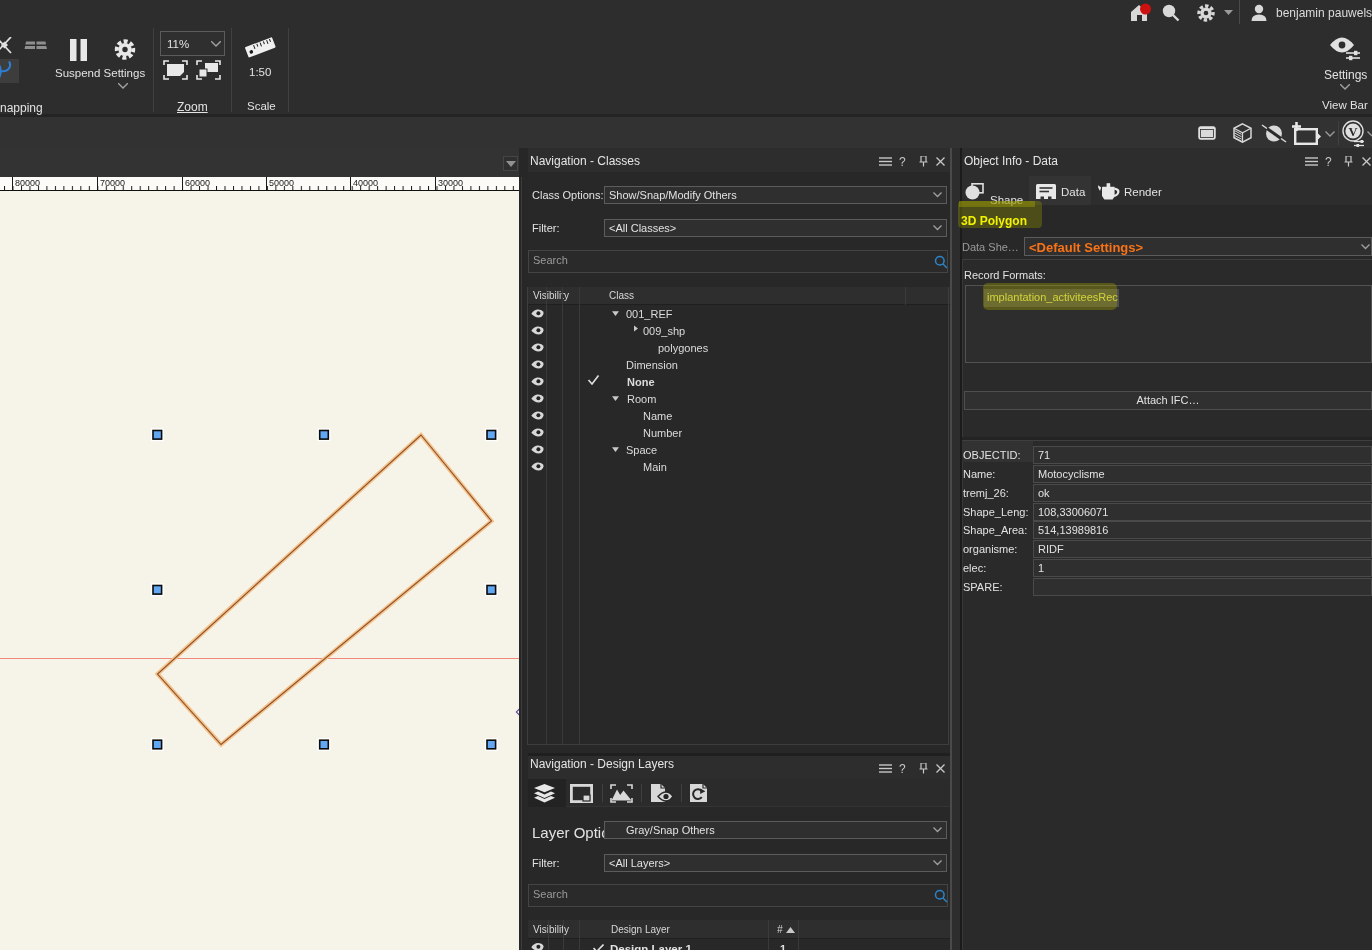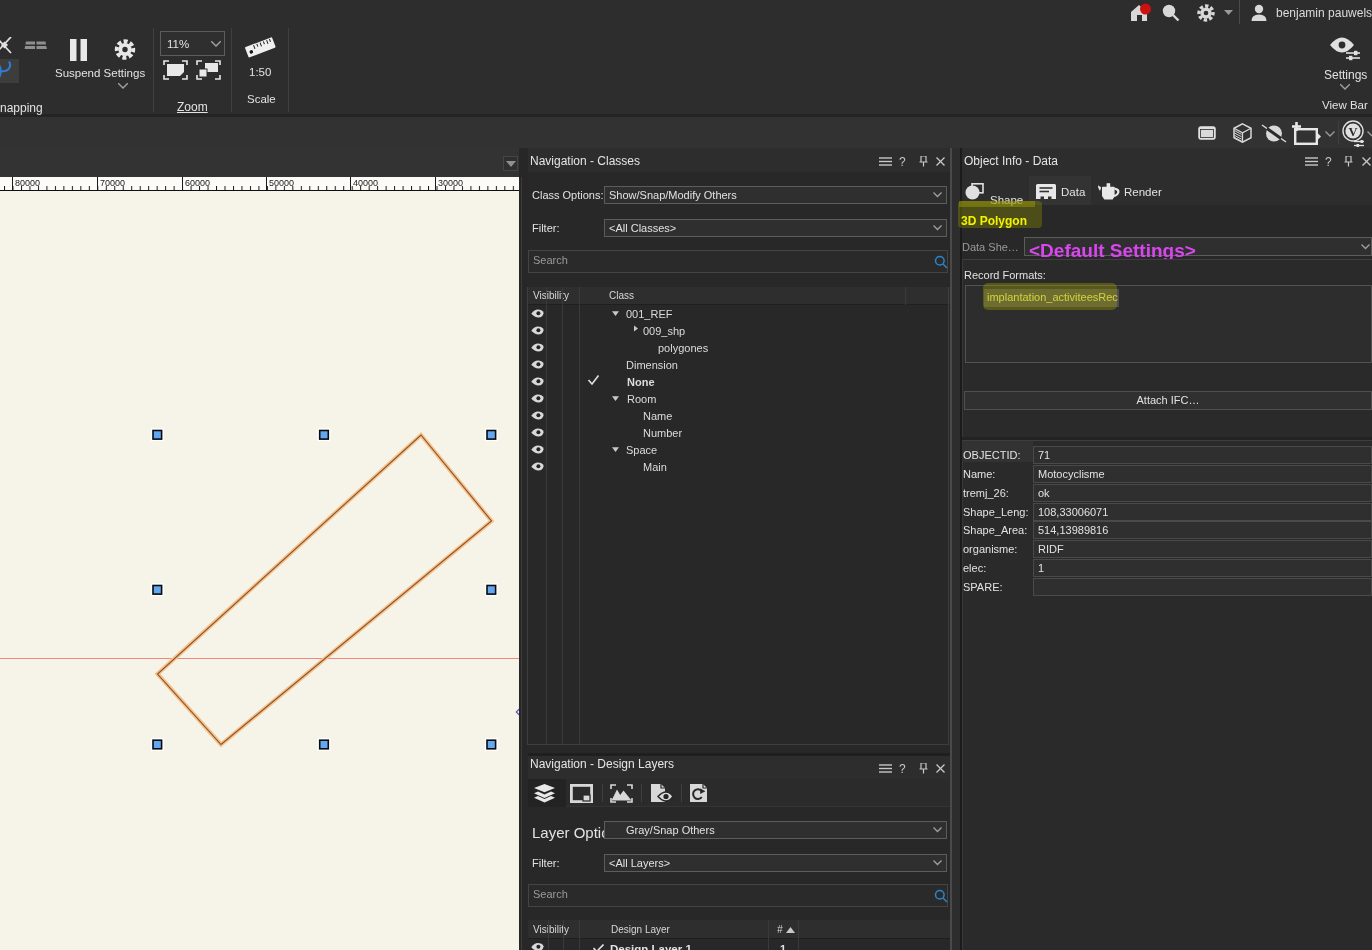--- a/index.html
+++ b/index.html
@@ -126,21 +126,21 @@
       <line x1="11" y1="7" x2="11" y2="11"></line>
       <line x1="14.5" y1="7" x2="14.5" y2="10"></line>
       <line x1="18" y1="7" x2="18" y2="11"></line>
       <line x1="21.5" y1="7" x2="21.5" y2="10"></line>
       <line x1="25" y1="7" x2="25" y2="11"></line>
       <line x1="28" y1="7" x2="28" y2="10"></line>
     </g>
   </g>
 </svg>
 <div class="abs txt" style="left:249px;top:66px;font-size:11.5px;">1:50</div>
-<div class="abs txt" style="left:247px;top:93px;font-size:11.5px;">Scale</div>
+<div class="abs txt" style="left:247px;top:100px;font-size:11.5px;">Scale</div>
 <div class="abs sep1" style="left:288px;top:28px;height:84px;"></div>
 
 <svg class="abs" style="left:1329px;top:36px;" width="32" height="26" viewBox="0 0 32 26">
   <path d="M1 9 Q7 1.5 13 1.5 Q19 1.5 25 9 Q19 16.5 13 16.5 Q7 16.5 1 9 Z" fill="#e0e0e0"></path>
   <circle cx="13" cy="9" r="3.4" fill="#2d2d2d"></circle>
   <g stroke="#e0e0e0" stroke-width="1.6">
     <line x1="17" y1="17" x2="31" y2="17"></line>
     <line x1="17" y1="22" x2="31" y2="22"></line>
   </g>
   <rect x="25" y="14.8" width="3.4" height="4.4" fill="#e0e0e0"></rect>
@@ -541,21 +541,21 @@
   </g>
 </svg>
 <div class="abs txt" style="left:1124px;top:186px;font-size:11.5px;">Render</div>
 
 <div class="abs" style="left:958px;top:201px;width:84px;height:27px;background:rgba(155,155,0,0.33);border-radius:4px;"></div>
 <div class="abs" style="left:959px;top:201px;width:76px;height:6px;background:rgba(160,160,0,0.45);"></div>
 <div class="abs" style="left:961px;top:214px;color:#f3f300;font-size:12px;font-weight:bold;white-space:nowrap;">3D Polygon</div>
 
 <div class="abs" style="left:962px;top:241px;color:#9a9a9a;font-size:11px;white-space:nowrap;">Data She…</div>
 <div class="abs" style="left:1024px;top:237px;width:348px;height:19px;background:#2f2f2f;border:1px solid #5c5c5c;"></div>
-<div class="abs" style="left:1029px;top:240px;color:#d946ef;font-size:19px;font-weight:bold;white-space:nowrap;">&lt;Default Settings&gt;</div>
+<div class="abs" style="left:1029px;top:240px;color:#f97316;font-size:13px;font-weight:bold;white-space:nowrap;">&lt;Default Settings&gt;</div>
 <svg class="abs" style="left:1361px;top:244px;" width="9" height="6" viewBox="0 0 9 6">
   <path d="M0.5 0.5 L4.5 4.5 L8.5 0.5" fill="none" stroke="#a0a0a0" stroke-width="1.3"></path>
 </svg>
 
 <div class="abs" style="left:962px;top:259px;width:410px;height:178px;background:#2a2a2a;border-top:1px solid #3e3e3e;border-left:1px solid #383838;"></div>
 <div class="abs txt" style="left:964px;top:269px;font-size:11px;">Record Formats:</div>
 <div class="abs" style="left:965px;top:285px;width:407px;height:78px;background:#2d2d2d;border:1px solid #525252;"></div>
 
 <div class="abs" style="left:984px;top:289px;width:135px;height:18px;background:#4e4e4e;"></div>
 <div class="abs" style="left:987px;top:291px;color:#e6e65a;font-size:11px;white-space:nowrap;">implantation_activiteesRec</div>

